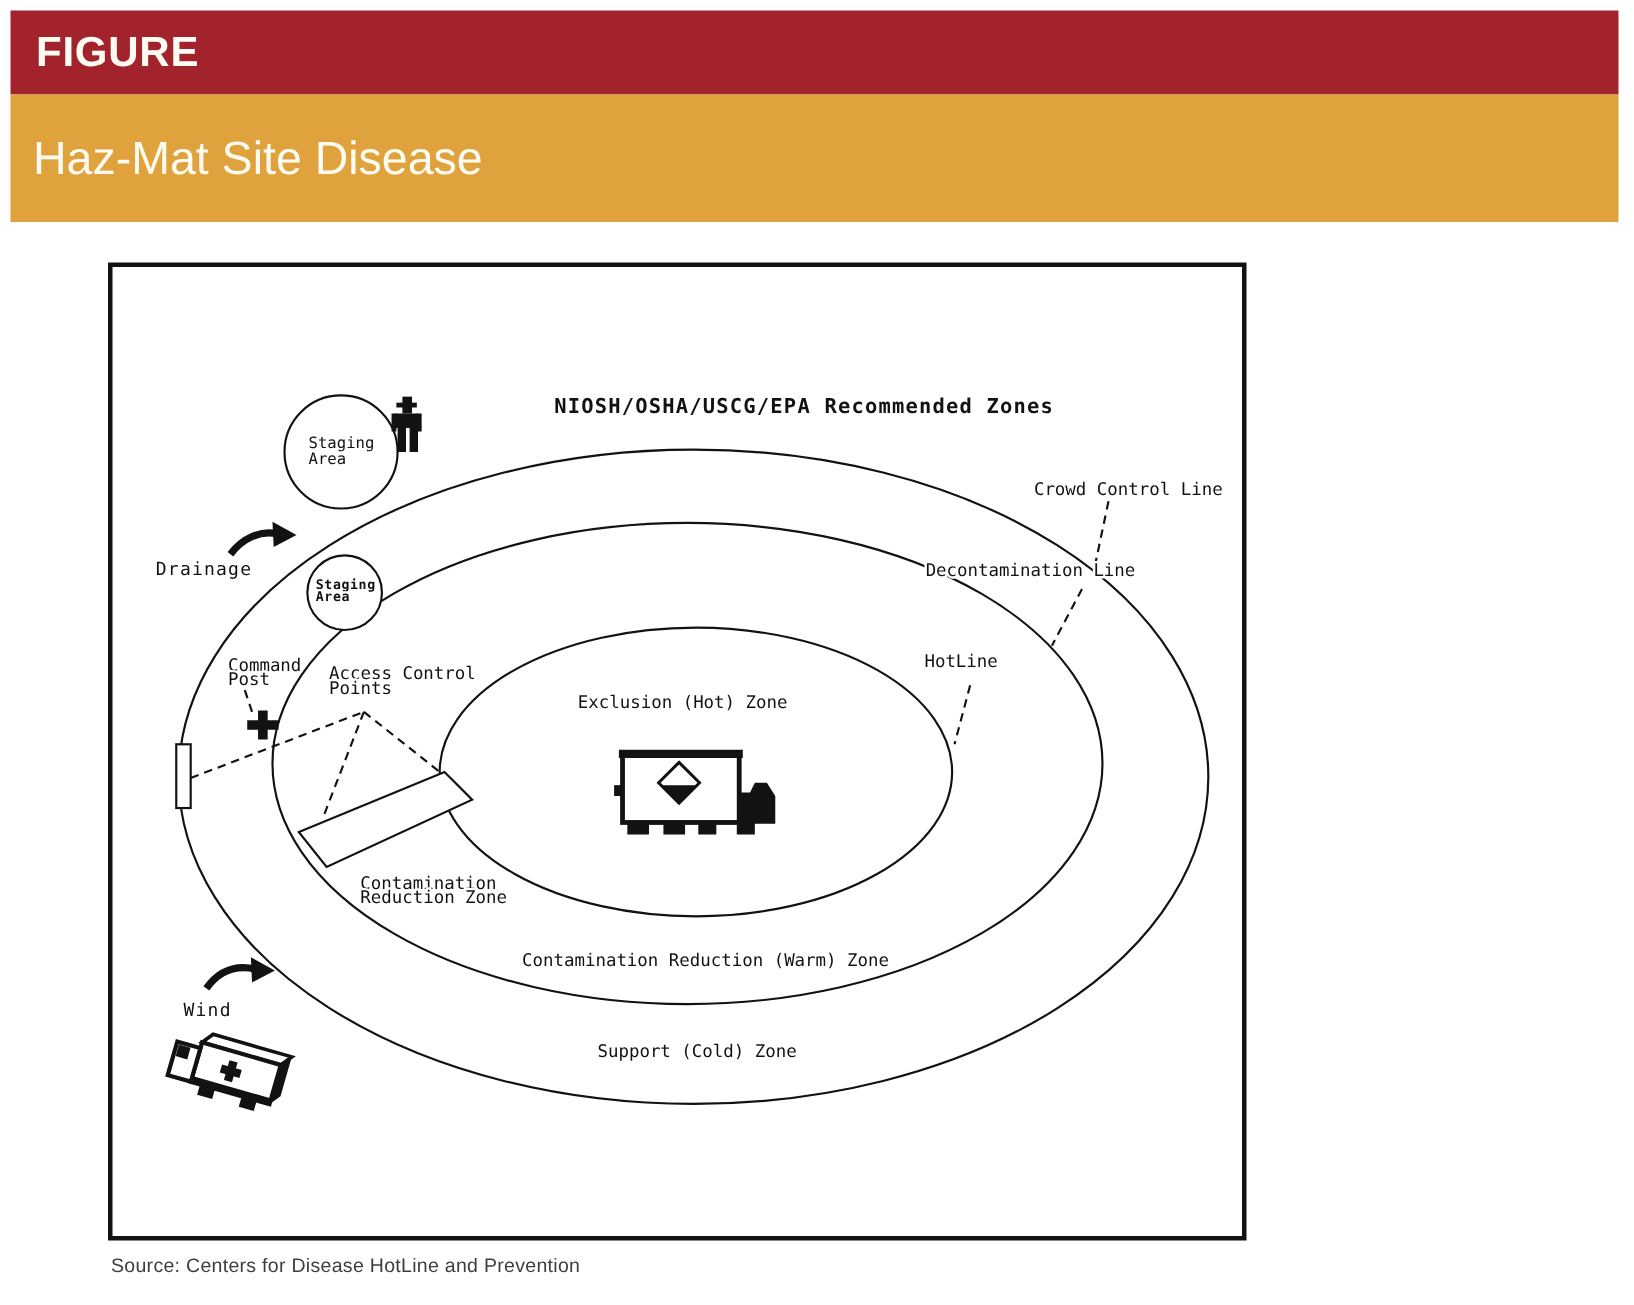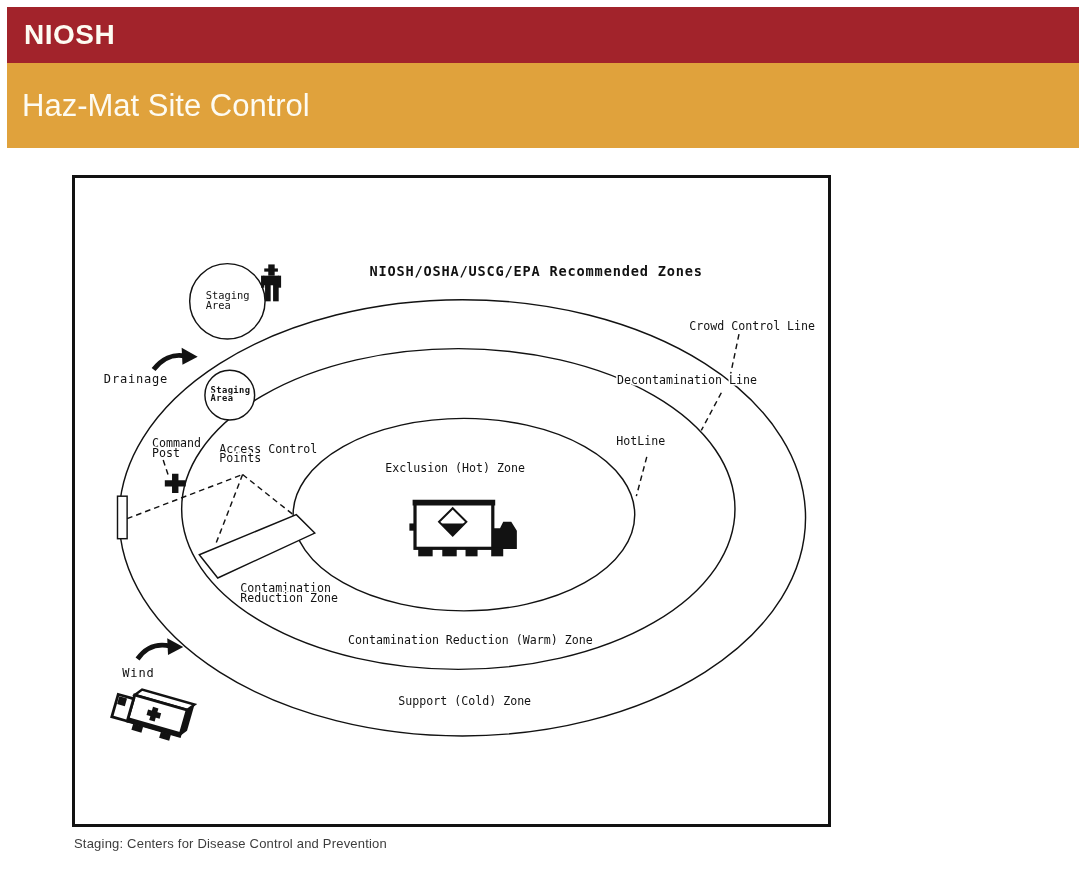--- a/index.html
+++ b/index.html
@@ -48,25 +48,25 @@
   .lbl-big{font-size:15px;letter-spacing:1px;}
   .lbl-staging{font-size:13px;}
   .lbl-staging-sm{font-size:11px;font-weight:700;letter-spacing:0.5px;}
 </style>
 </head>
 <body>
 
 <div class="page">
 
   <div class="bar bar-red">
-    <span>NIOSH</span>
+    <span>FIGURE</span>
   </div>
 
   <div class="bar bar-orange">
-    <span>Haz-Mat Site Control</span>
+    <span>Haz-Mat Site Disease</span>
   </div>
 
   <div class="diagram-frame">
     <svg viewBox="0 0 939 646">
 
       <ellipse class="ln" cx="483" cy="344" rx="428" ry="272"></ellipse>
       <ellipse class="ln" cx="478" cy="333" rx="345" ry="200"></ellipse>
       <ellipse class="ln" cx="485" cy="340" rx="213" ry="120"></ellipse>
 
       <circle class="whitefill" cx="190" cy="74" r="47"></circle>
@@ -166,15 +166,15 @@
         <text class="lbl" x="180" y="263">Access Control</text>
         <text class="lbl" x="180" y="275">Points</text>
       </g>
       <g>
         <text class="lbl" x="206" y="437">Contamination</text>
         <text class="lbl" x="206" y="449">Reduction Zone</text>
       </g>
     </svg>
   </div>
 
-  <div class="source">Staging: Centers for Disease Control and Prevention</div>
+  <div class="source">Source: Centers for Disease HotLine and Prevention</div>
 
 </div>
 
 </body></html>

